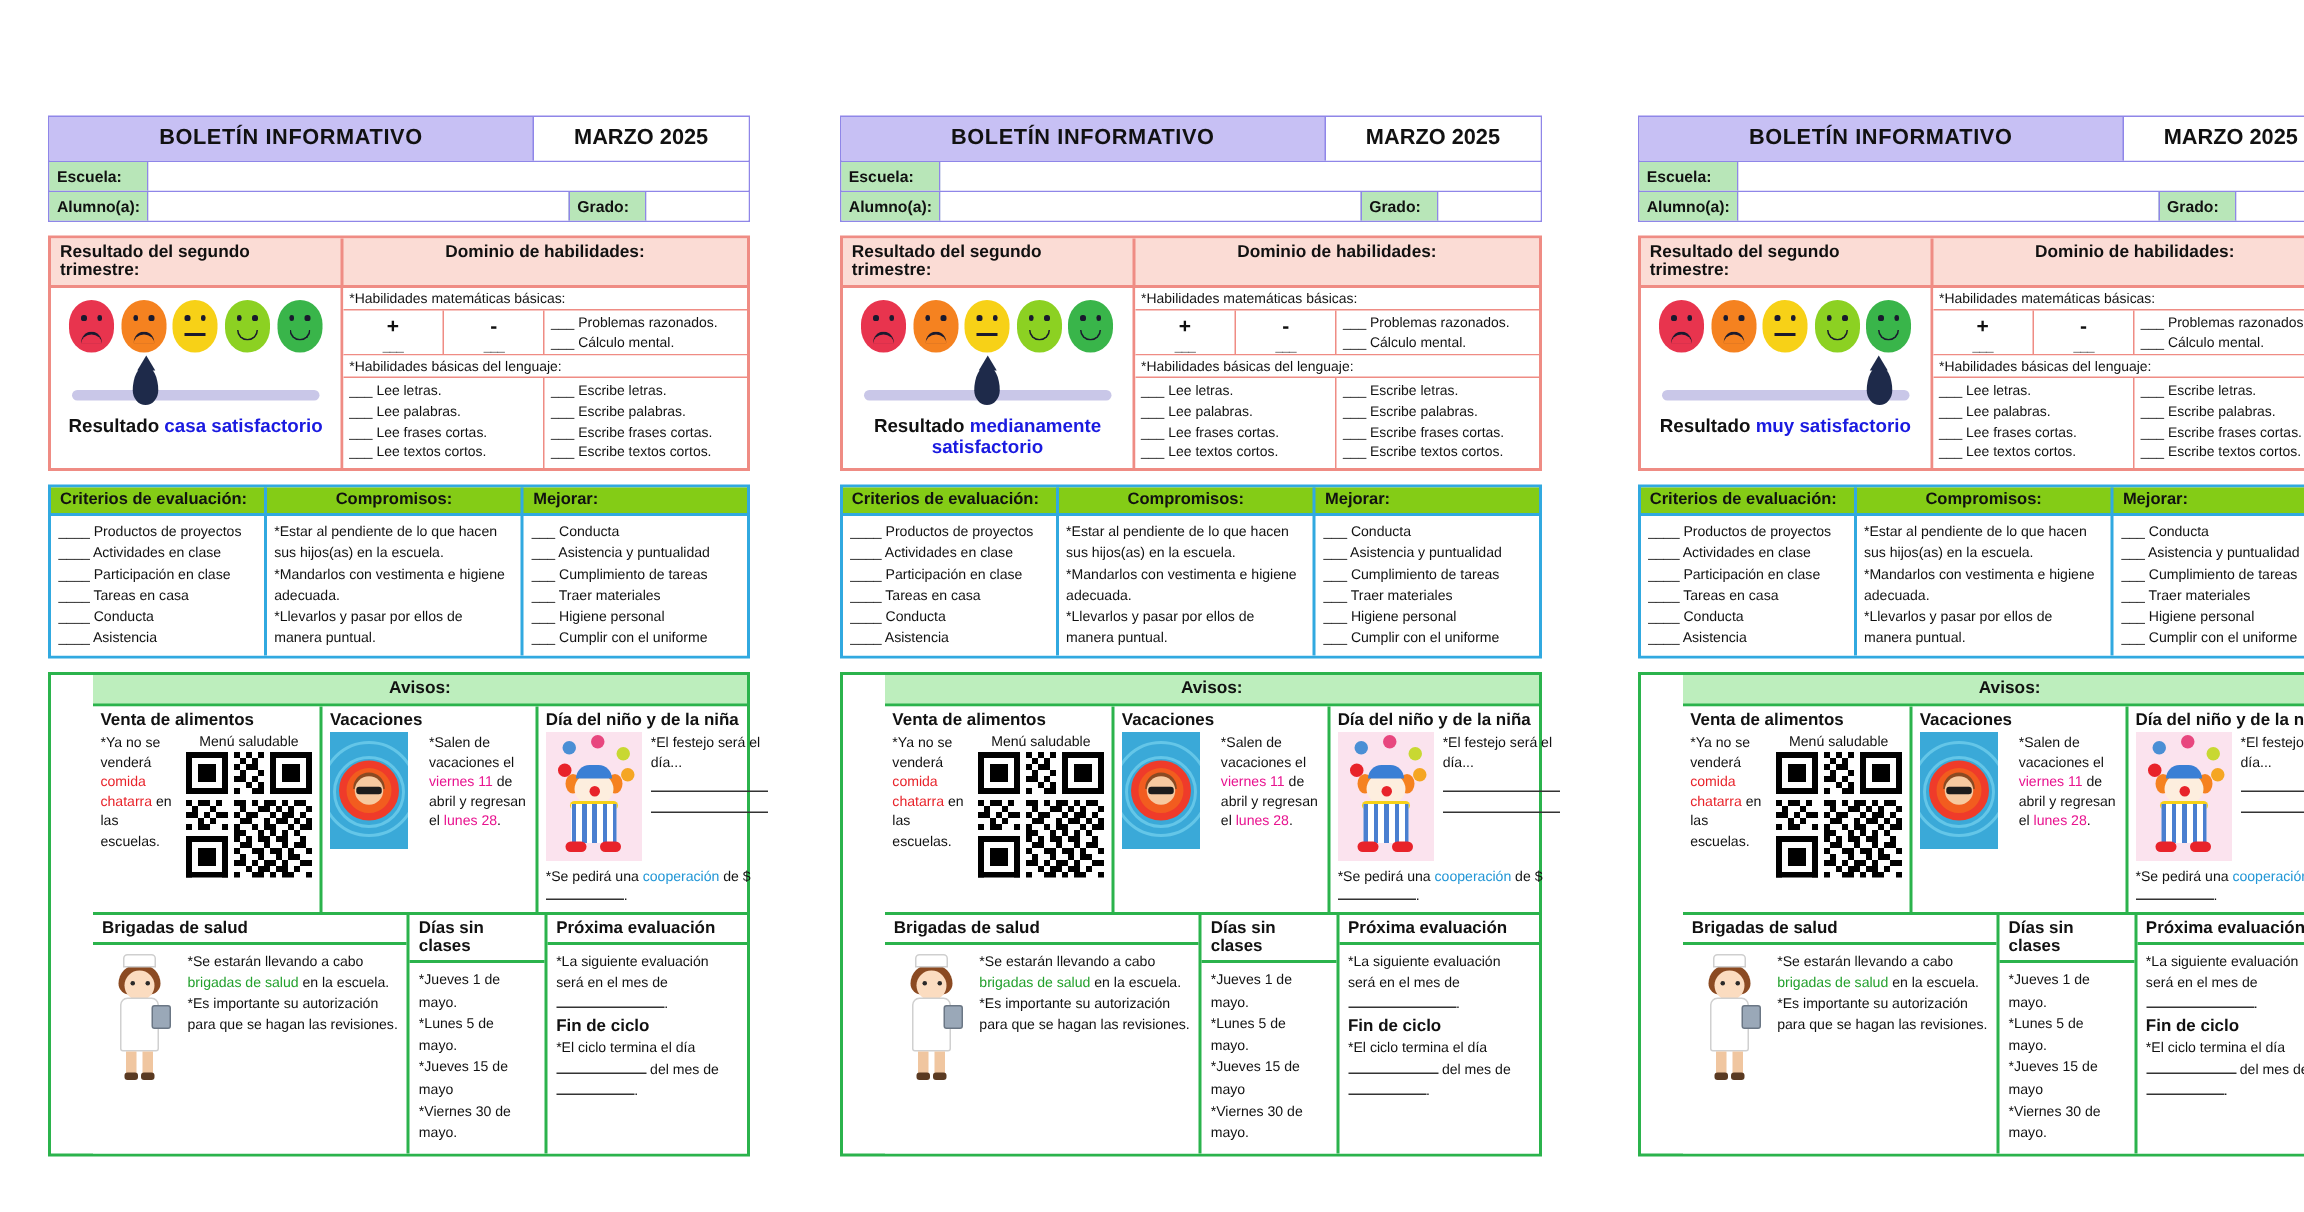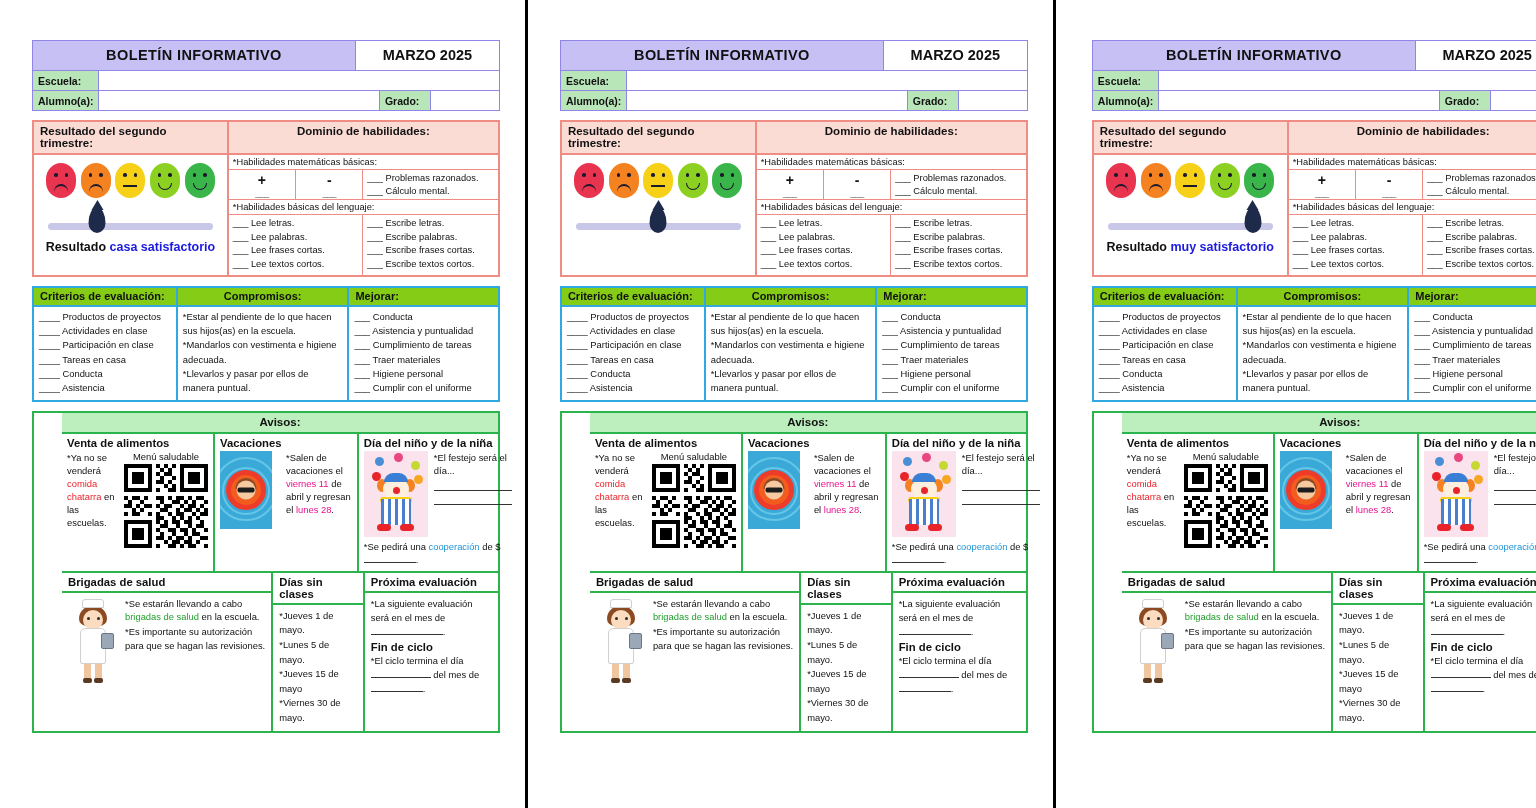--- a/index.html
+++ b/index.html
@@ -3,21 +3,21 @@
 <meta charset="utf-8">
 <style>
   * { box-sizing: border-box; }
   html, body { margin:0; padding:0; }
   body {
     width:1536px; height:808px;
     background:#ffffff;
     font-family:"Liberation Sans", sans-serif;
     overflow:hidden;
   }
-  .sheet { display:flex; width:1536px; height:808px; }
+  .sheet { display:flex; width:1536px; height:808px;align-items:center; }
   .divider { width:3px; background:#000; flex:0 0 3px; }
   .panel { position:relative; flex:1 1 0; padding:40px 25px 0 32px; }
   .panel.p3 { padding-left:36px; padding-right:20px; }
 
   
   .hdr { border:1.5px solid #8f86e8; display:flex; }
   .hdr-title {
     flex:1 1 auto; background:#c7c0f4; color:#111;
     font-weight:bold; font-size:14.5px; letter-spacing:.4px;
     text-align:center; padding:6px 0 7px; border-right:1.5px solid #8f86e8;
@@ -581,20 +581,24 @@
             <div class="face f5">
                 <span class="eye l"></span>
                 <span class="eye r"></span>
                 <span class="mouth happy"></span>
               </div>
           </div>
           <div class="slider-wrap">
             <div class="slider-track"></div>
             <div class="pin" id="pin2" style="left: 50%;"></div>
           </div>
+          <div class="res-line">
+            <span>Resultado</span>
+            <span class="val">medianamente satisfactorio</span>
+          </div>
         </div>
         <div class="rb-right">
           <div class="sub-title">*Habilidades matemáticas básicas:</div>
           <div class="math-row">
             <div class="math-cell"><span>+</span><span class="ul">___</span></div>
             <div class="math-cell"><span>-</span><span class="ul">___</span></div>
             <div class="math-right">
               <div>___ Problemas razonados.</div>
               <div>___ Cálculo mental.</div>
             </div>

